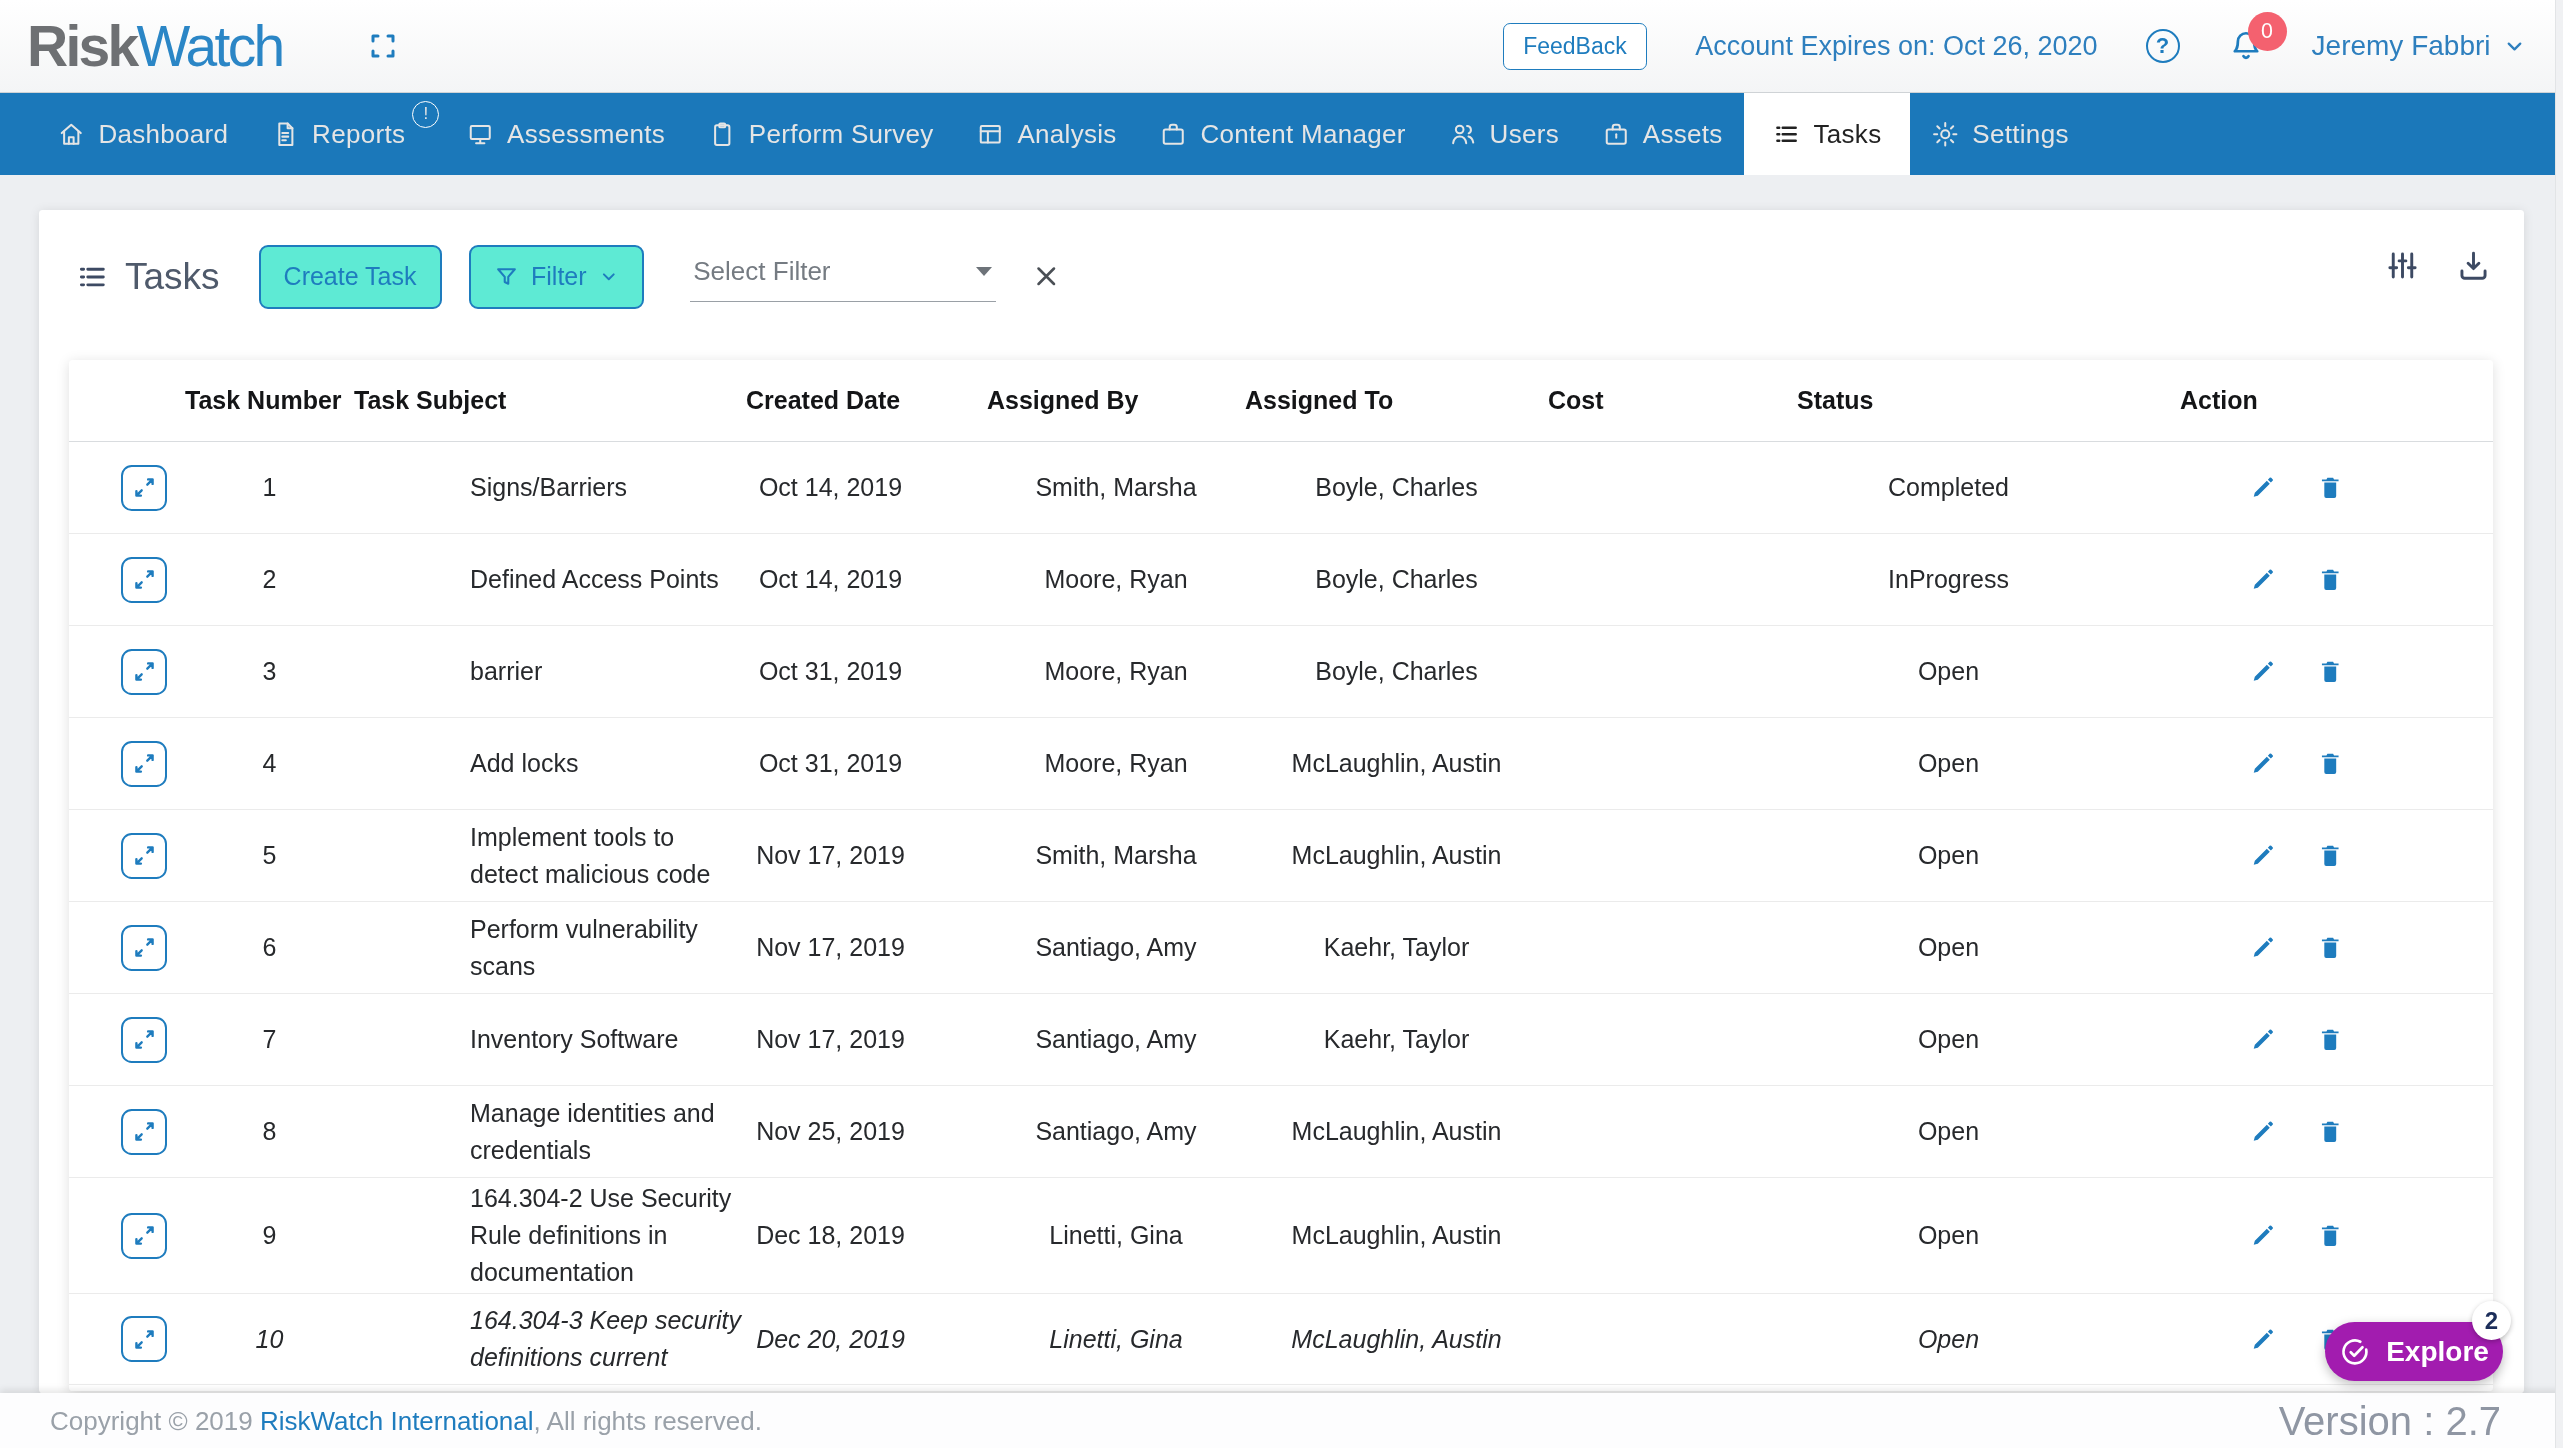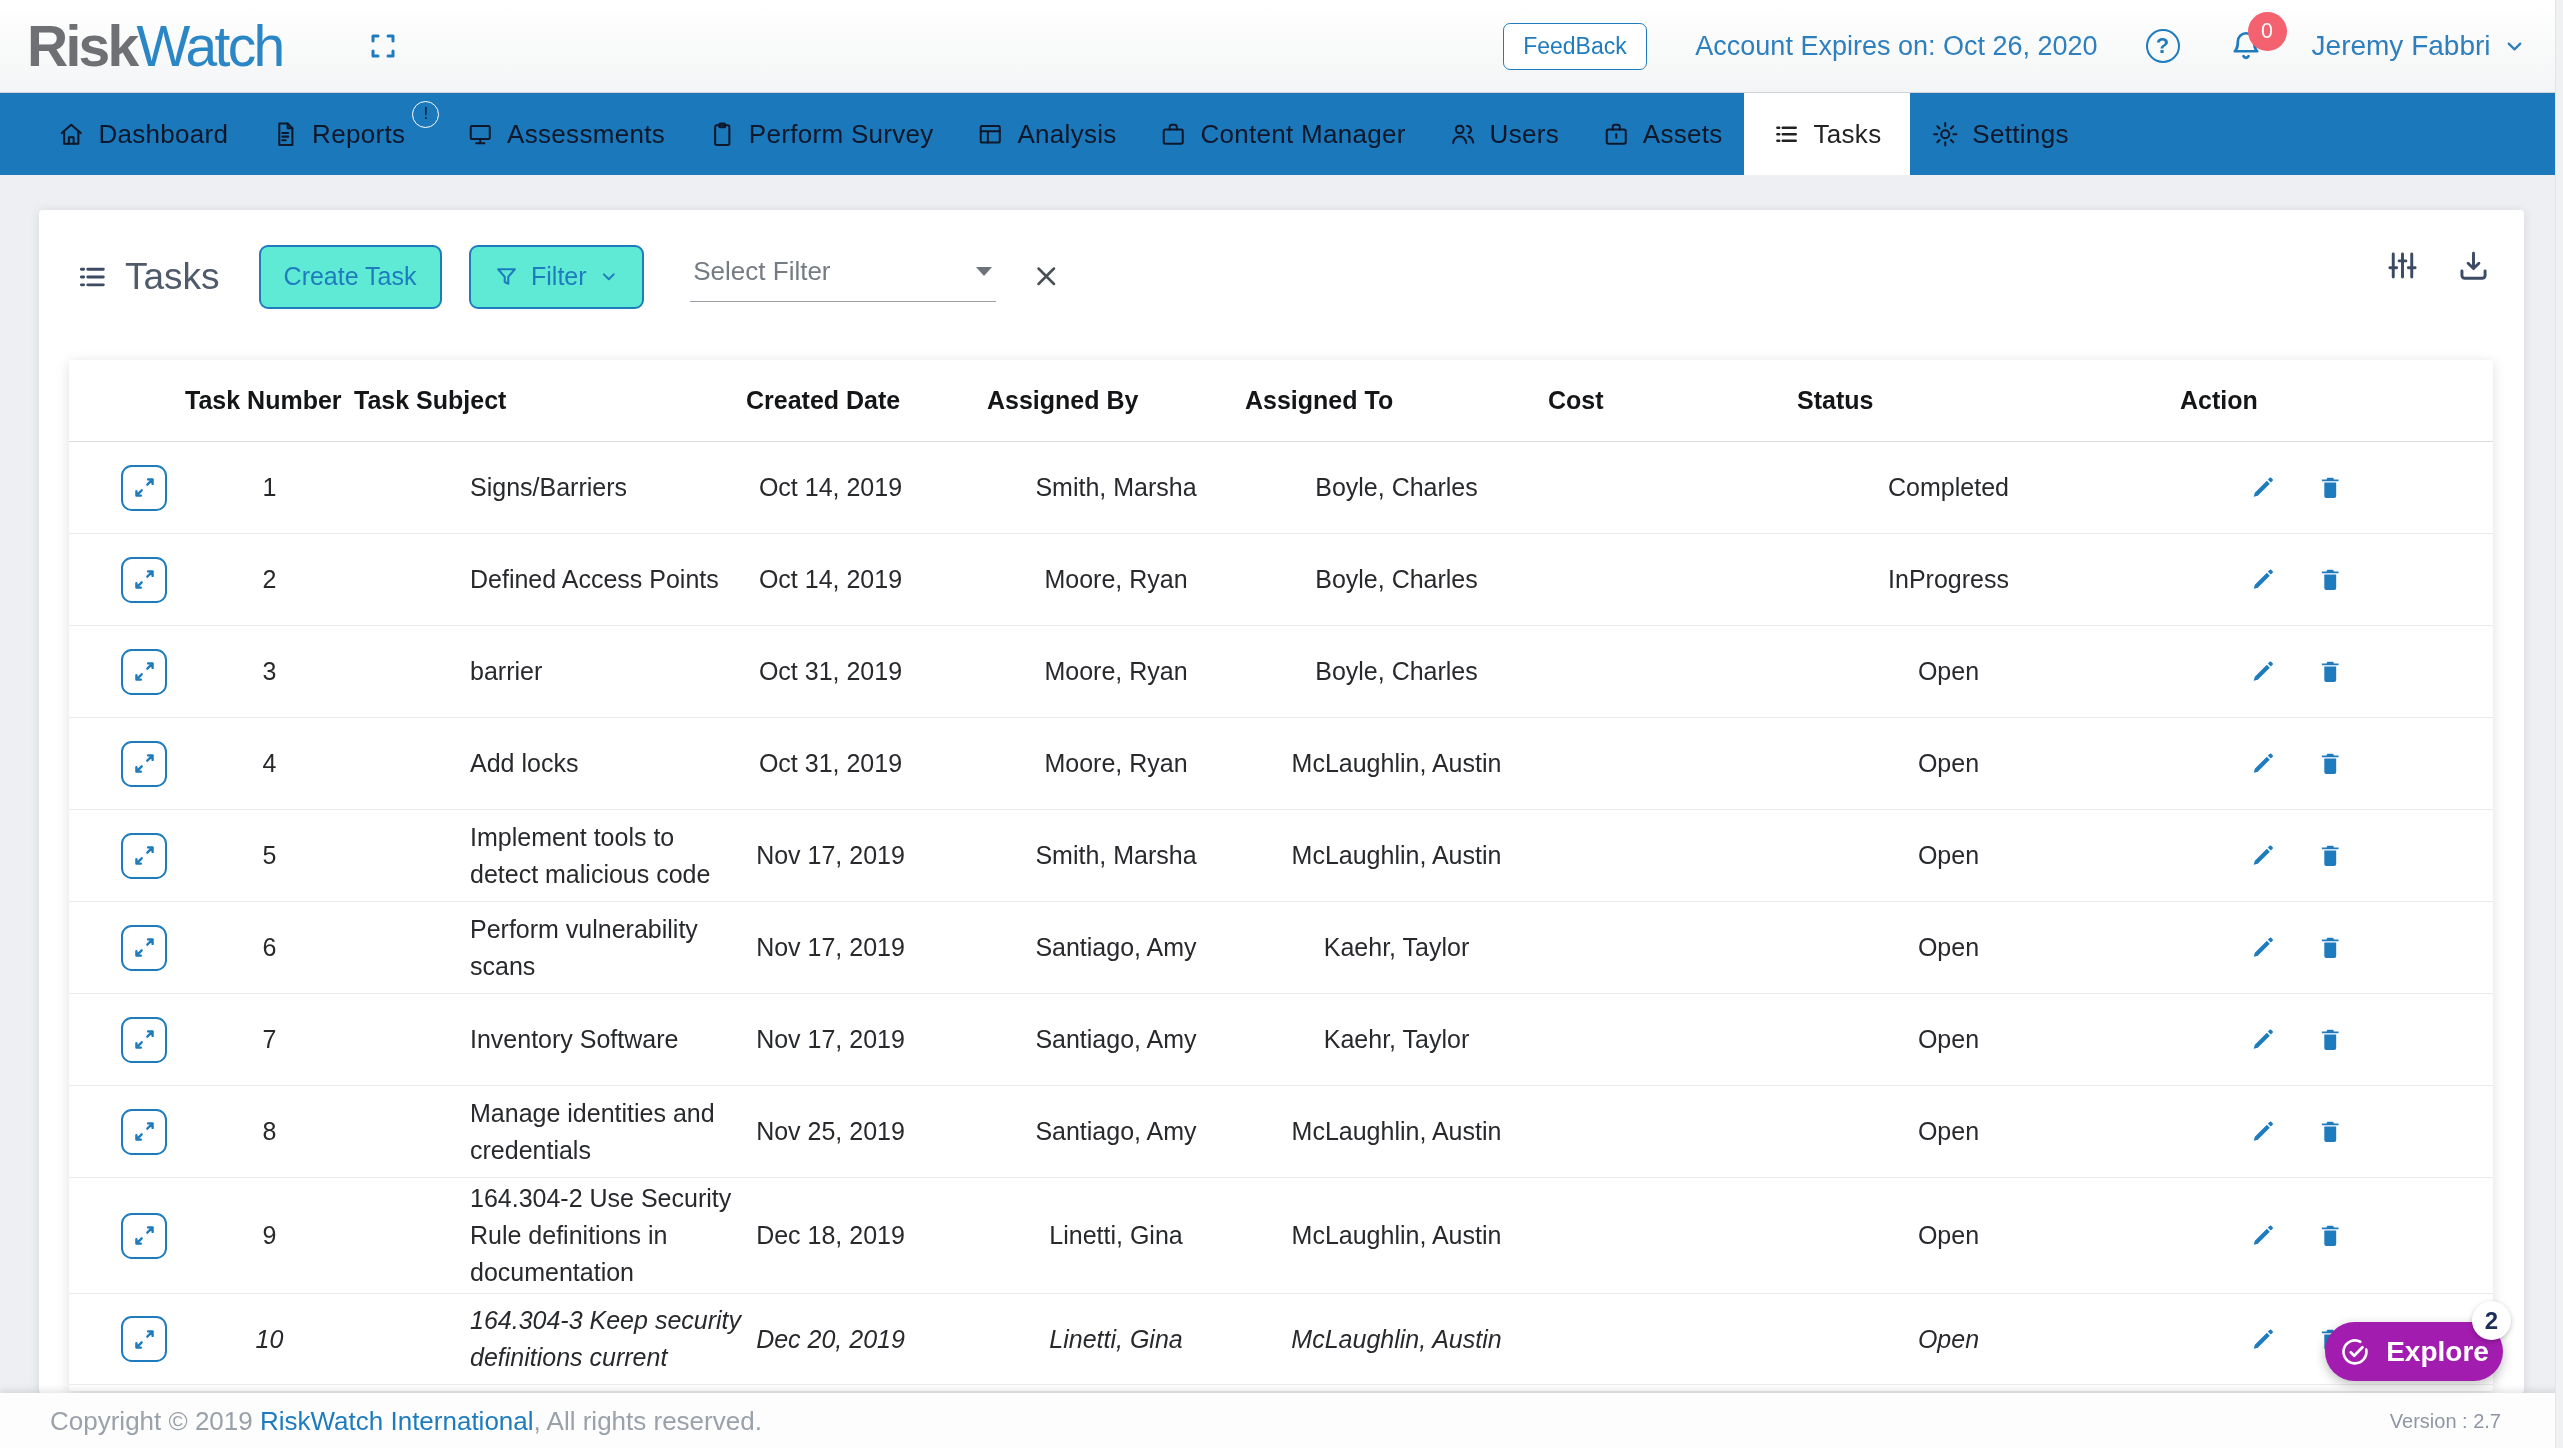--- a/index.html
+++ b/index.html
@@ -32,21 +32,21 @@
   .notif-badge{
     position:absolute; top:-16px; right:-23px; width:39px; height:39px; border-radius:50%;
     background:#f4616f; color:#fff; font-size:21.4px; display:flex; align-items:center; justify-content:center;
   }
   .user-menu{ display:flex; align-items:center; gap:12.5px; color:#2e7fbe; font-size:28px; }
 
   
   .nav{ height:82px; background:#1b78ba; display:flex; align-items:stretch; padding-left:36px; position:relative; }
   .nav-item{
     display:flex; align-items:center; gap:12.5px; padding:0 21.4px;
-    color:#0f172a; font-size:26px; letter-spacing:0.3px; cursor:pointer; white-space:nowrap;
+    color:#e5e5e5; font-size:26px; letter-spacing:0.3px; cursor:pointer; white-space:nowrap;
   }
   .nav-item svg{ flex:0 0 auto; }
   .nav-item.active{ background:#ffffff; color:#222; padding:0 28.5px; }
   .nav-badge{
     width:27px; height:27px; border:1.8px solid #fff; border-radius:50%;
     font-size:17px; display:flex; align-items:center; justify-content:center;
     position:relative; top:-19.6px; left:-5.3px; margin-right:-21.4px;
   }
 
   
@@ -109,21 +109,21 @@
   .row11-sliver{ height:107px; display:flex; align-items:flex-start; }
 
   
   .footer{
     position:absolute; left:0; top:1393px; width:2563px; height:56px;
     background:#fdfdfe; box-shadow:0 -2.7px 7.1px rgba(0,0,0,.10);
     display:flex; align-items:center; font-size:26px; color:#9aa1a9;
   }
   .footer .copy{ margin-left:50px; }
   .footer a{ color:#1e7cbe; text-decoration:none; cursor:pointer; }
-  .footer .version{ margin-left:auto; margin-right:62px; color:#8f96a3; font-size:20px; }
+  .footer .version{ margin-left:auto; margin-right:62px; color:#8f96a3; font-size:40px; }
 
   
   .explore-btn{
     position:absolute; left:2325px; top:1322px; width:178px; height:59px; border-radius:32px;
     background:#a21caf; color:#fff; font-size:28px; font-weight:700;
     display:flex; align-items:center; justify-content:center; gap:15px;
     box-shadow:0 3.6px 10.7px rgba(0,0,0,.25); cursor:pointer; z-index:20; border:none;
     font-family:"Liberation Sans", sans-serif;
   }
   .explore-badge{

